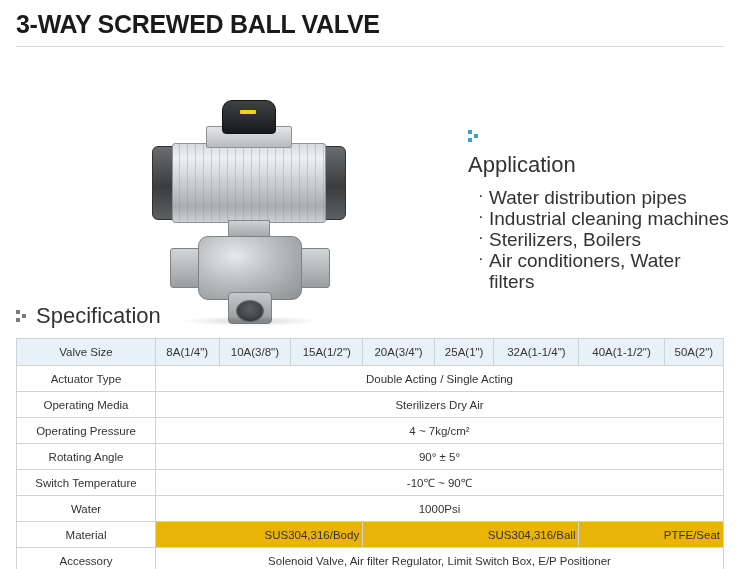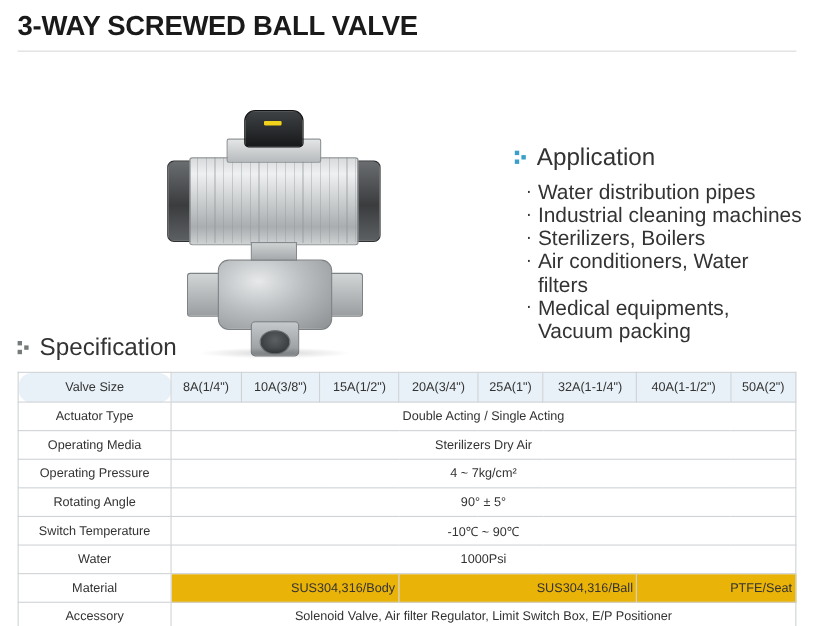--- a/index.html
+++ b/index.html
@@ -196,22 +196,23 @@
 
   
   .app-block {
     position: absolute;
     left: 468px;
     top: 130px;
     width: 262px;
   }
   .section-head {
     display: flex;
-    align-items: center;
+    align-items: flex-start;
     gap: 9px;
+    flex-direction: column;
   }
   .dot-mark {
     display: inline-block;
     width: 11px;
     height: 13px;
     position: relative;
   }
   .dot-mark i {
     position: absolute;
     width: 4px;
@@ -276,21 +277,20 @@
     white-space: nowrap;
   }
   .spec-table tr.header-row td {
     background: #e8f1f7;
     height: 26px;
     color: #333;
   }
   .spec-table td.label {
     width: 132px;
     background: #ffffff;
-    border-radius: 12px;
   }
   .spec-table td.sub {
     background: #eab308;
     text-align: right;
   }
 </style>
 </head>
 <body>
 
 <div class="page">
@@ -324,21 +324,20 @@
           <i></i>
           <i></i>
         </span>
       <span class="section-title">Application</span>
     </div>
     <ul class="app-list">
       <li>Water distribution pipes</li>
       <li>Industrial cleaning machines</li>
       <li>Sterilizers, Boilers</li>
       <li>Air conditioners, Water filters</li>
-      <li>Medical equipments, Vacuum packing</li>
     </ul>
   </div>
 
   <div class="spec-head">
     <span class="dot-mark">
         <i></i>
         <i></i>
         <i></i>
       </span>
     <span class="section-title">Specification</span>

